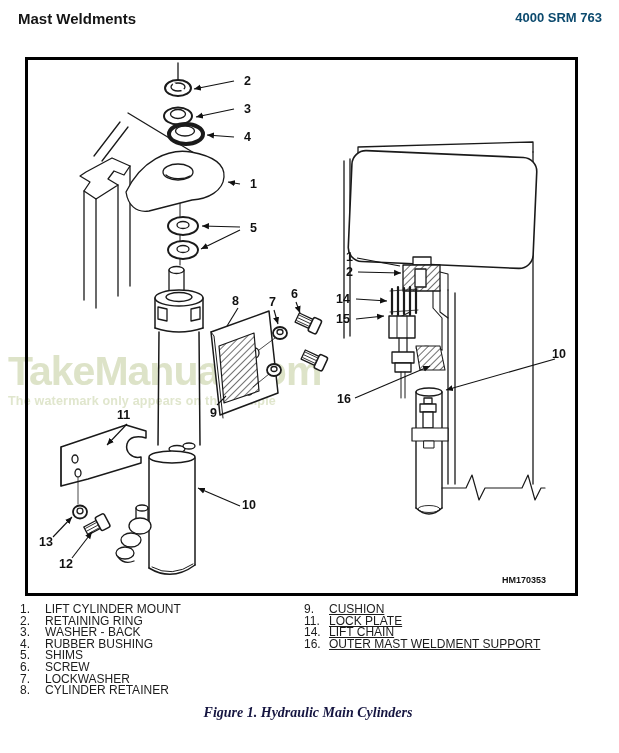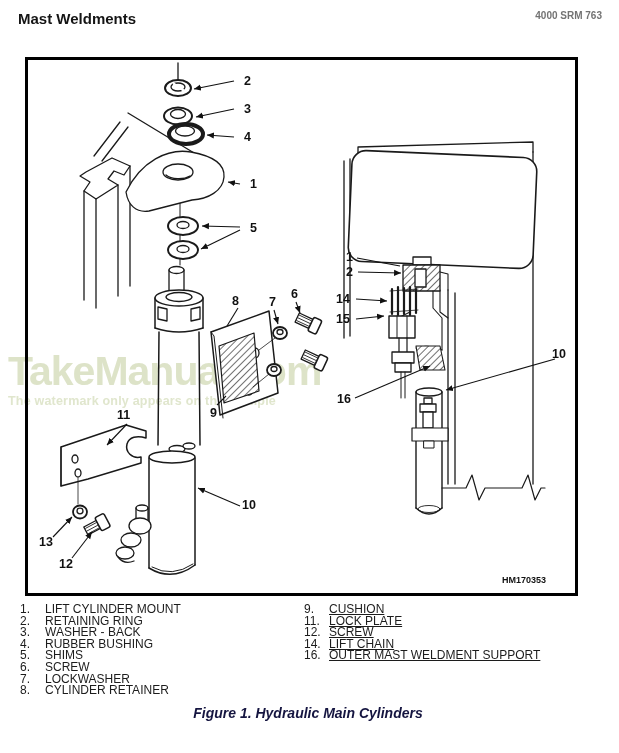--- a/index.html
+++ b/index.html
@@ -1,30 +1,30 @@
 <!DOCTYPE html>
 <html><head>
 <meta charset="utf-8">
 <style>
   html,body{margin:0;padding:0;background:#fff;}
   body{width:619px;height:753px;position:relative;font-family:"Liberation Sans",sans-serif;overflow:hidden;}
   .hdr-left{position:absolute;left:18px;top:10px;font-size:15px;font-weight:bold;color:#151515;}
-  .hdr-right{position:absolute;right:17px;top:10px;font-size:10px;font-weight:bold;color:#737373;margin-left:48px;}
+  .hdr-right{position:absolute;right:17px;top:10px;font-size:13px;font-weight:bold;color:#0c4a6e;margin-left:48px;}
   .wm{position:absolute;left:8px;top:350px;z-index:1;pointer-events:none;}
   .wm-title{font-size:41px;font-weight:bold;color:#dde3c8;letter-spacing:-1px;line-height:42px;}
   .wm-sub{font-size:12.5px;font-weight:bold;color:#e0e6cd;margin-top:2px;letter-spacing:.2px;}
   .frame{position:absolute;left:25px;top:57px;width:553px;height:539px;border:3px solid #000;box-sizing:border-box;z-index:2;}
   .frame svg{position:absolute;left:0;top:0;}
   .plist{position:absolute;top:604px;z-index:2;font-size:12px;color:#1c1c1c;}
   .plist.colL{left:20px;}
   .plist.colR{left:304px;text-decoration:underline;}
   .prow{line-height:11.6px;white-space:nowrap;}
   .pnum{display:inline-block;width:25px;}
   .caption{position:absolute;top:705px;left:0;width:616px;text-align:center;
-           font-family:Liberation Sans, sans-serif;font-style:italic;font-weight:bold;
+           font-family:Liberation Serif, serif;font-style:italic;font-weight:bold;
            font-size:14px;color:#151540;z-index:2;}
   text.callout{font-family:"Liberation Sans",sans-serif;font-size:12.5px;font-weight:bold;fill:#111;}
   text.code{font-family:"Liberation Sans",sans-serif;font-size:9px;font-weight:bold;fill:#111;}
 </style>
 </head>
 <body>
 
 <div class="hdr-left">Mast Weldments</div>
 <div class="hdr-right">4000 SRM 763</div>
 
@@ -259,18 +259,17 @@
   <div class="prow"><span class="pnum">4.</span><span>RUBBER BUSHING</span></div>
   <div class="prow"><span class="pnum">5.</span><span>SHIMS</span></div>
   <div class="prow"><span class="pnum">6.</span><span>SCREW</span></div>
   <div class="prow"><span class="pnum">7.</span><span>LOCKWASHER</span></div>
   <div class="prow"><span class="pnum">8.</span><span>CYLINDER RETAINER</span></div>
 </div>
 
 <div class="plist colR">
   <div class="prow"><span class="pnum">9.</span><span>CUSHION</span></div>
   <div class="prow"><span class="pnum">11.</span><span>LOCK PLATE</span></div>
-  <div class="prow"><span class="pnum">12.</span><span>SCREW</span></div>
   <div class="prow"><span class="pnum">14.</span><span>LIFT CHAIN</span></div>
   <div class="prow"><span class="pnum">16.</span><span>OUTER MAST WELDMENT SUPPORT</span></div>
 </div>
 
 <div class="caption">Figure 1. Hydraulic Main Cylinders</div>
 
 </body></html>

